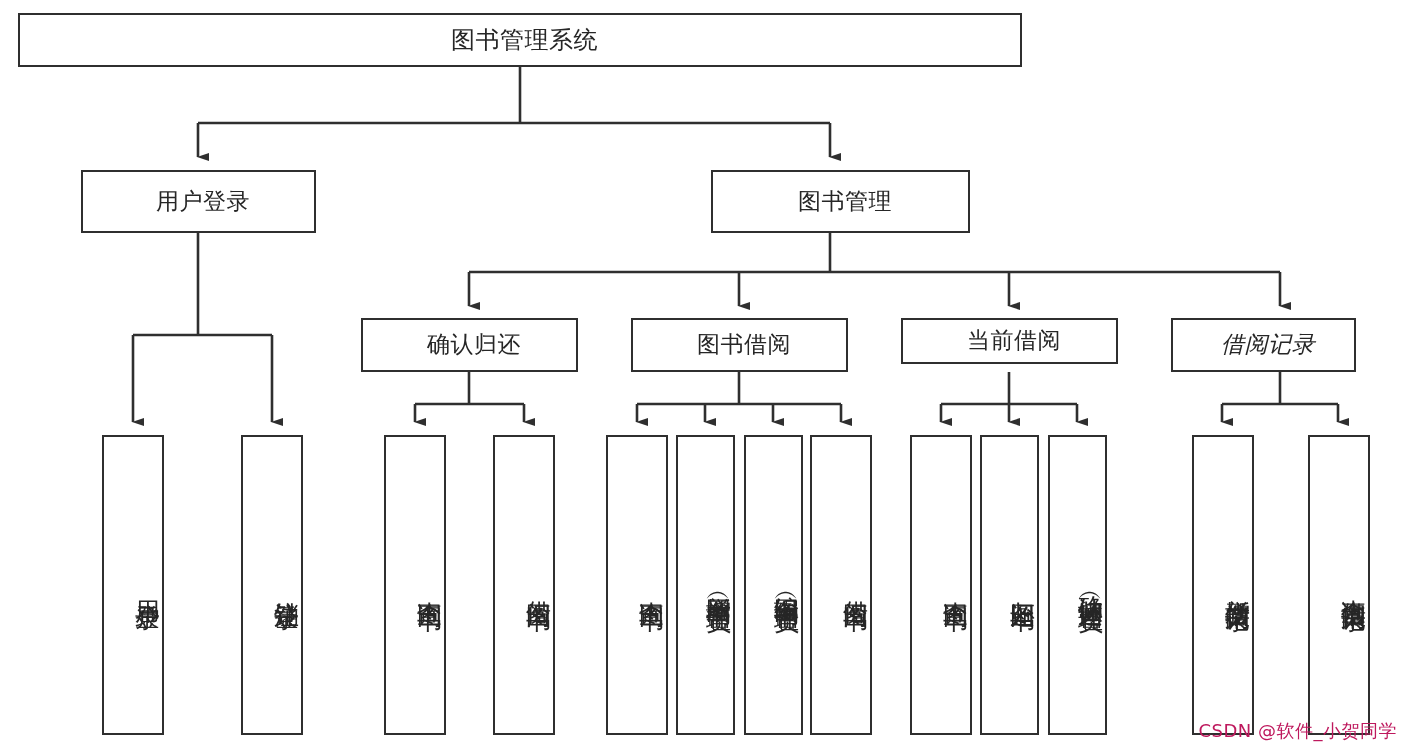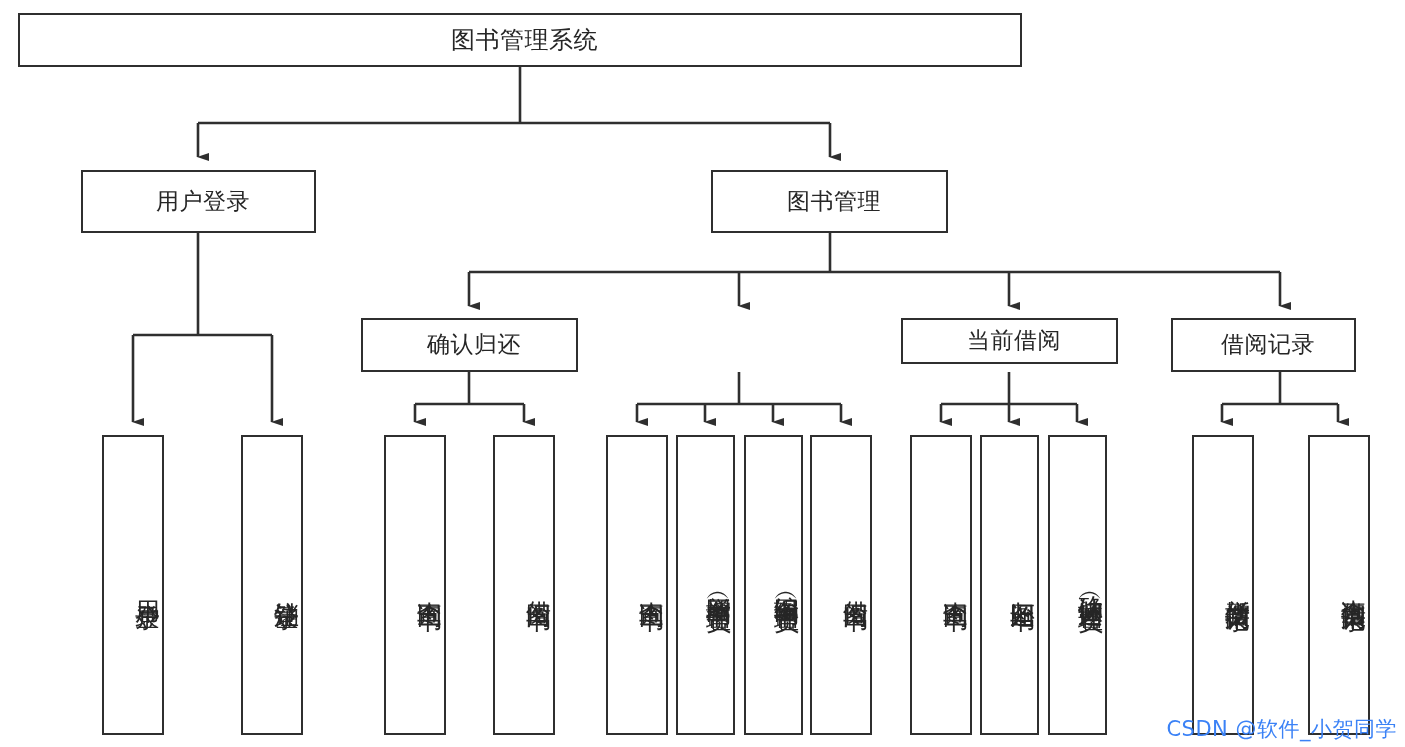--- a/index.html
+++ b/index.html
@@ -59,22 +59,22 @@
   }
   .node-v .vtext {
     writing-mode: vertical-rl;
     text-orientation: upright;
     display: block;
   }
   .watermark {
     position: absolute;
     right: 8px;
     bottom: 4px;
-    font-size: 21px;
-    color: #3b82f6;
+    font-size: 18px;
+    color: #be185d;
     white-space: nowrap;
     letter-spacing: 0.5px;
   }
 </style>
 </head>
 <body>
 
 <div id="canvas">
 
   <svg class="connectors" viewBox="0 0 1405 747">
@@ -129,31 +129,34 @@
     </g>
   </svg>
 
   <div class="node node-h node-root" style="left:18px; top:13px; width:1004px; height:54px;">
     <span>图书管理系统</span>
   </div>
 
   <div class="node node-h" style="left:81px; top:170px; width:235px; height:63px;">
     <span>用户登录</span>
   </div>
-  <div class="node node-h" style="left:711px; top:170px; width:237px; height:63px;">
+  <div class="node node-h" style="left:711px; top:170px; width:259px; height:63px;">
     <span>图书管理</span>
   </div>
 
   <div class="node node-h" style="left:361px; top:318px; width:217px; height:54px;">
     <span>确认归还</span>
   </div>
+  <div class="node node-h" style="left:631px; top:318px; width:217px; height:54px;">
+    <span>图书借阅</span>
+  </div>
   <div class="node node-h" style="left:901px; top:318px; width:217px; height:46px;">
     <span>当前借阅</span>
   </div>
-  <div class="node node-h" style="left:1171px; top:318px; width:185px; height:54px;">
+  <div class="node node-h" style="left:1171px; top:318px; width:185px; height:54px;font-style:italic;">
     <span>借阅记录</span>
   </div>
 
   <div class="node node-v" style="left:102px; top:435px; width:62px; height:300px;">
     <span class="vtext">用户登录</span>
   </div>
   <div class="node node-v" style="left:241px; top:435px; width:62px; height:300px;">
     <span class="vtext">注销登录</span>
   </div>
 

